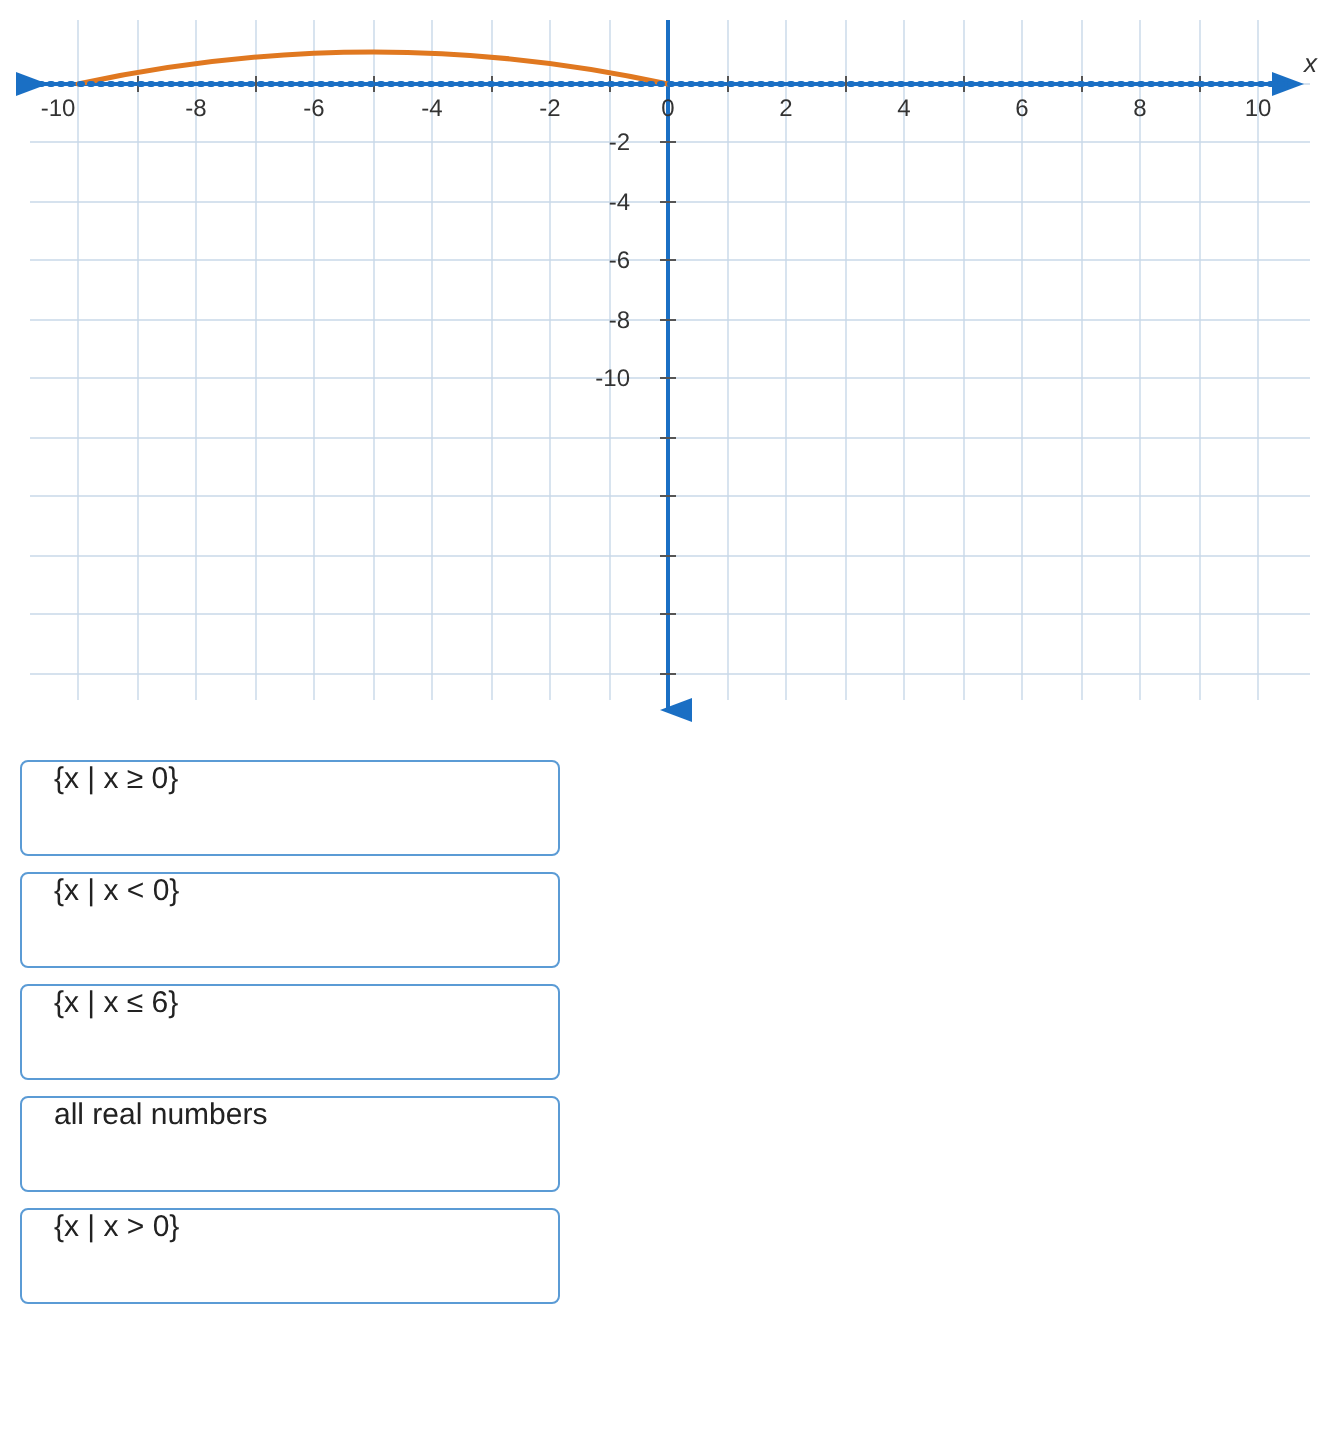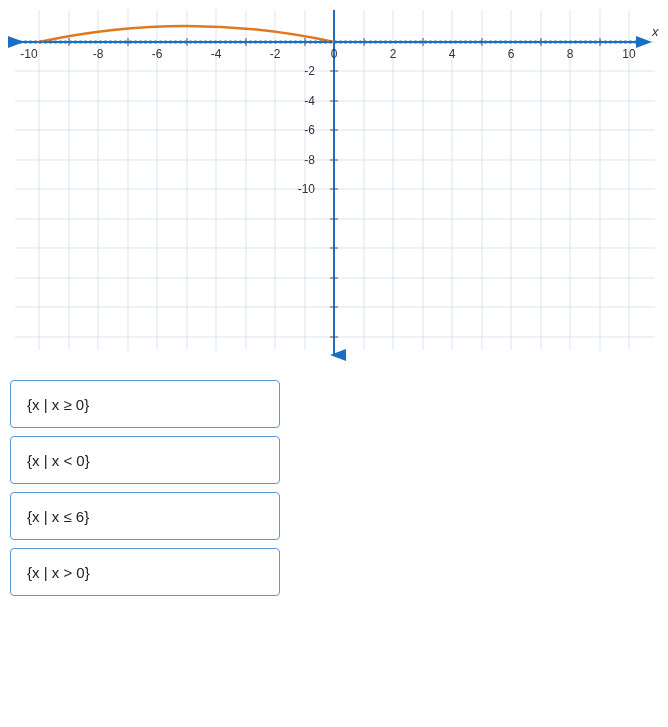--- a/index.html
+++ b/index.html
@@ -38,21 +38,21 @@
       gap: 8px;
     }
 
     .option-box {
       width: 270px;
       height: 48px;
       border: 1.5px solid #5b9bd5;
       border-radius: 4px;
       background: #fff;
       display: flex;
-      align-items: center;
+      align-items: flex-start;
       padding: 0 16px;
       cursor: pointer;
       font-size: 15px;
       color: #222;
     }
   </style>
 </head>
 <body>
 
 <div id="graph-container">
@@ -165,18 +165,21 @@
   </div>
 
   <div class="option-box">
     <span>{x | x &lt; 0}</span>
   </div>
 
   <div class="option-box">
     <span>{x | x ≤ 6}</span>
   </div>
 
+  <div class="option-box">
+    <span>all real numbers</span>
+  </div>
 
   <div class="option-box">
     <span>{x | x &gt; 0}</span>
   </div>
 
 </div>
 
 </body></html>

